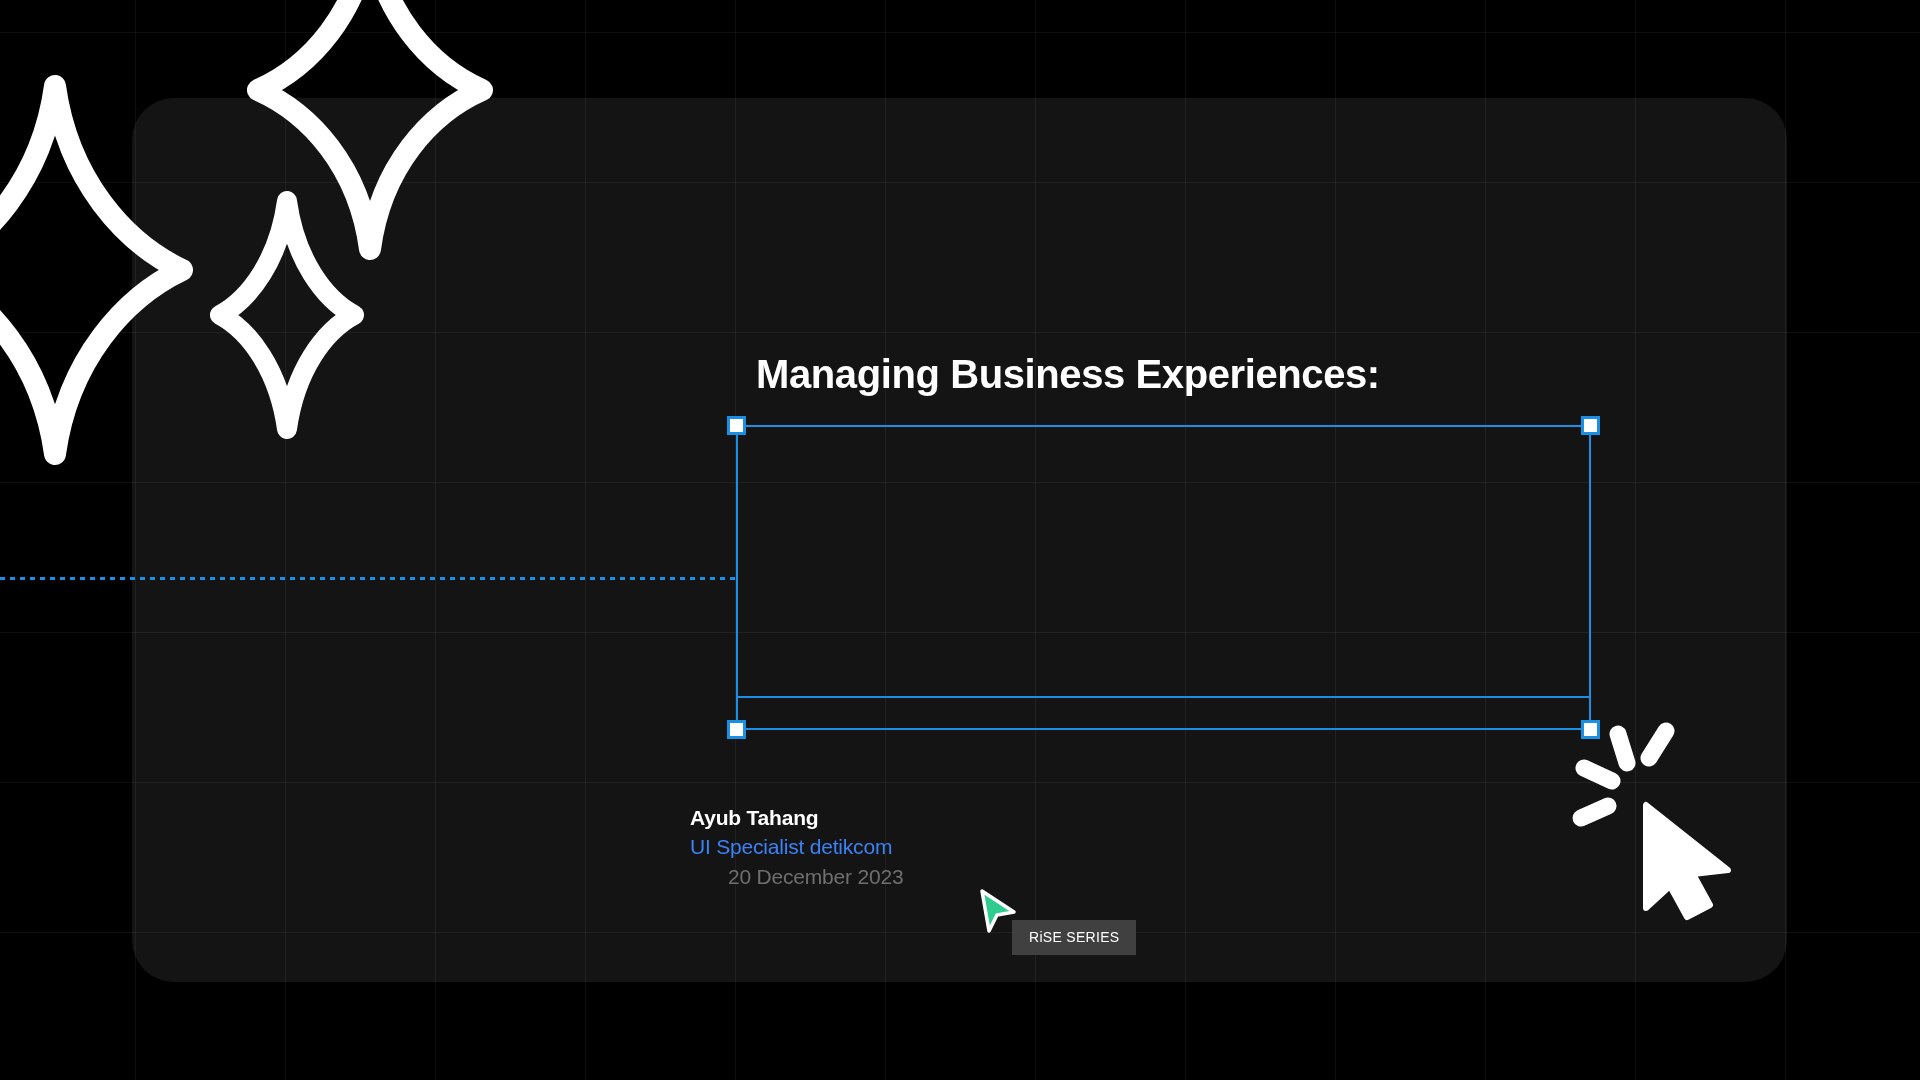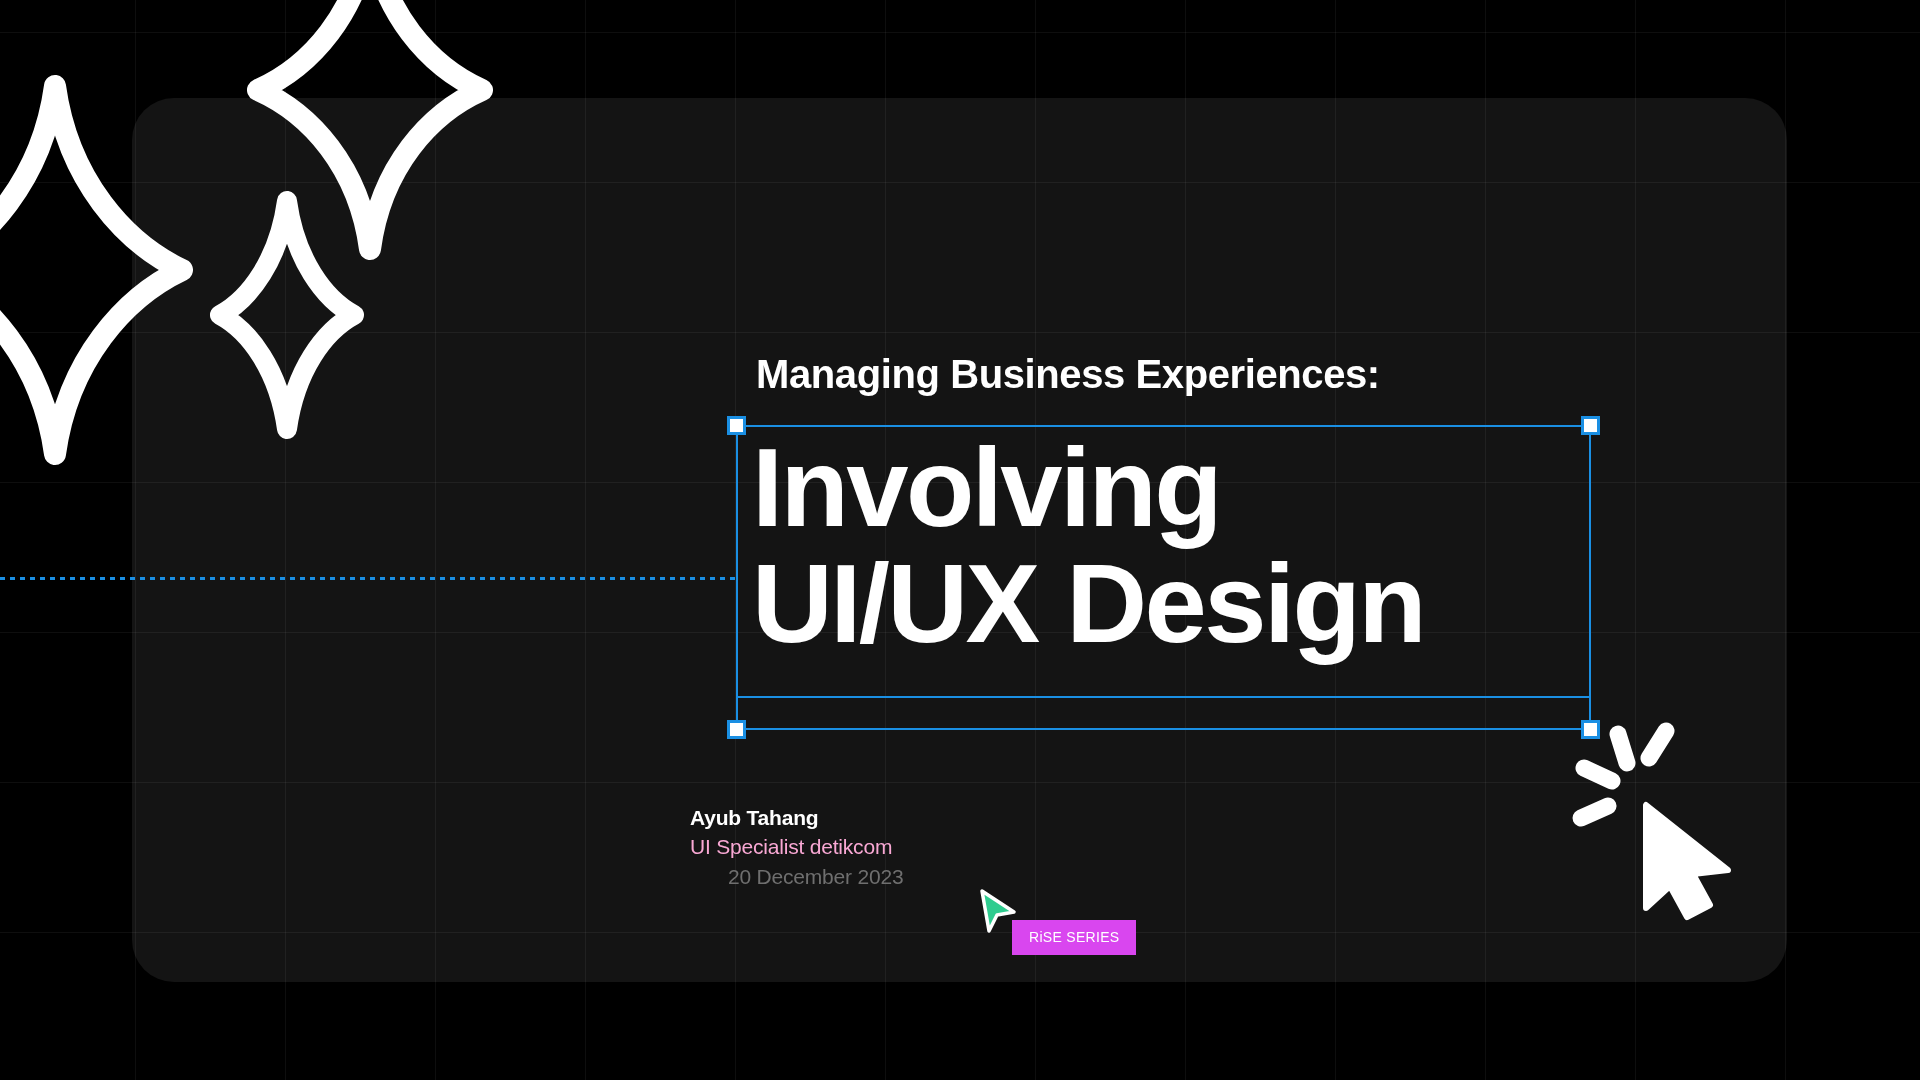--- a/index.html
+++ b/index.html
@@ -88,33 +88,33 @@
     background-size:10px 3px;
   }
 
   
   #meta { position:absolute; left:690px; top:804px; }
   #meta .presenter-name {
     font-size:21px; font-weight:700; color:#ffffff;
     letter-spacing:-0.2px; line-height:1.35;
   }
   #meta .presenter-role {
-    font-size:21px; font-weight:400; color:#f9a8d4;
+    font-size:21px; font-weight:400; color:#3b82f6;
     letter-spacing:-0.2px; line-height:1.42;
   }
   #meta .presenter-date {
     font-size:21px; font-weight:400; color:#6f6f6f;
     letter-spacing:-0.2px; line-height:1.42;margin-left:38px;
   }
 
   
   #badge {
     position:absolute; left:1012px; top:920px;
     padding:9px 17px 10px;
-    background:#d946ef;
+    background:#404040;
     color:#ffffff;
     font-size:14px; font-weight:500;
     letter-spacing:0.3px;
   }
 
   
   .cursor { position:absolute; }
   .cursor svg { display:block; overflow:visible; }
   #cursor-green { left:978px; top:888px; width:40px; height:46px; }
   #cursor-white { left:1640px; top:800px; width:110px; height:120px; }
@@ -143,24 +143,20 @@
   </div>
 
   <div class="sparkle" id="sparkle-mid">
     <svg viewBox="0 0 150 240" fill="none">
       <path d="M75 6 C83 64 112 104 142 120 C112 136 83 176 75 234 C67 176 38 136 8 120 C38 104 67 64 75 6 Z" stroke="#ffffff" stroke-width="20" stroke-linejoin="round"></path>
     </svg>
   </div>
 
   <div id="eyebrow">Managing Business Experiences:</div>
 
-  <div id="headline">
-    <span class="hl-line">Involving</span>
-    <span class="hl-line">UI/UX Design</span>
-  </div>
 
   <div id="selection">
     <div class="inner-baseline"></div>
     <div class="handle tl"></div>
     <div class="handle tr"></div>
     <div class="handle bl"></div>
     <div class="handle br"></div>
   </div>
 
   <div id="guide"></div>

